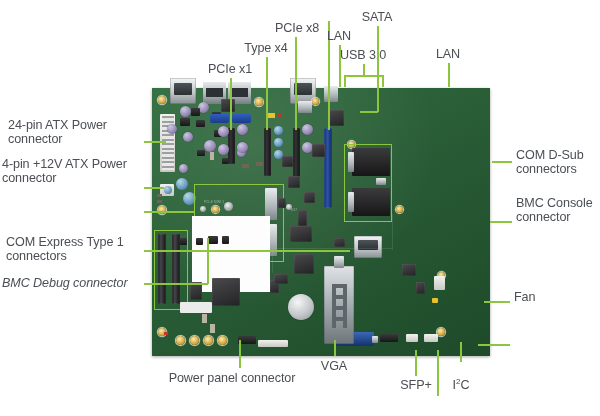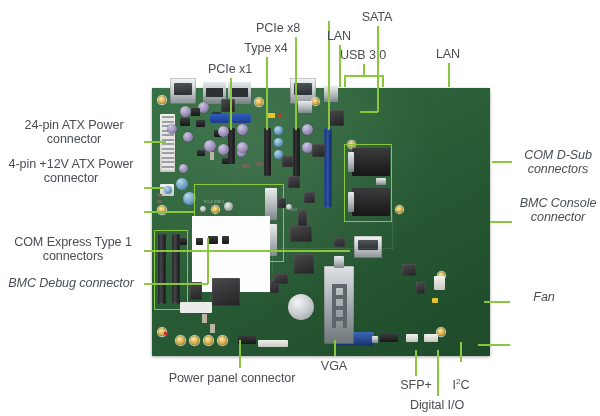--- a/index.html
+++ b/index.html
@@ -63,22 +63,22 @@
 
   
   .lbl{
     position:absolute;
     color:#4b4f55;
     font-size:12.6px;
     line-height:14.4px;
     white-space:pre-line;
     letter-spacing:-0.1px;
   }
-  .lbl.r{text-align:center;}
-  .lbl.l{text-align:center;font-style:italic;}
+  .lbl.r{text-align:left;}
+  .lbl.l{text-align:left;}
   .lbl.c{text-align:center;}
   .lead{position:absolute;background:#8cc63f;}
   .lead.h{height:1.6px;}
   .lead.v{width:1.6px;}
   sup{font-size:8px;vertical-align:super;line-height:0;}
 </style>
 </head>
 <body>
 
 <div id="stage">
@@ -249,21 +249,21 @@
     <div class="p trace" style="left:120px;top:161px;width:1px;height:24px;"></div>
     <div class="p trace" style="left:240px;top:126px;width:1px;height:36px;"></div>
   </div>
 
   <div class="lbl c" style="left:196px;top:62px;width:68px;">PCIe x1</div>
   <div class="lead v" style="left:230px;top:78px;height:52px;"></div>
 
   <div class="lbl c" style="left:232px;top:41px;width:68px;">Type x4</div>
   <div class="lead v" style="left:266px;top:57px;height:73px;"></div>
 
-  <div class="lbl c" style="left:244px;top:21px;width:68px;">PCIe x8</div>
+  <div class="lbl c" style="left:263px;top:21px;width:68px;">PCIe x8</div>
   <div class="lead v" style="left:295px;top:37px;height:93px;"></div>
 
   <div class="lead v" style="left:328px;top:21px;height:109px;"></div>
 
   <div class="lbl c" style="left:313px;top:29px;width:52px;">LAN</div>
   <div class="lead v" style="left:339px;top:45px;height:42px;"></div>
 
   <div class="lbl c" style="left:331px;top:48px;width:64px;">USB 3.0</div>
   <div class="lead v" style="left:363px;top:64px;height:12px;"></div>
   <div class="lead h" style="left:344px;top:75px;width:39px;"></div>
@@ -310,21 +310,20 @@
   <div class="lead h" style="left:484px;top:301px;width:26px;"></div>
 
   <div class="lead h" style="left:478px;top:344px;width:32px;"></div>
 
   <div class="lbl c" style="left:309px;top:359px;width:50px;">VGA</div>
   <div class="lead v" style="left:334px;top:340px;height:16px;"></div>
 
   <div class="lbl c" style="left:390px;top:378px;width:52px;">SFP+</div>
   <div class="lead v" style="left:415px;top:350px;height:26px;"></div>
 
-  <div class="lbl c" style="left:398px;top:398px;width:78px;">Digital I/O</div>
   <div class="lead v" style="left:437px;top:350px;height:46px;"></div>
 
   <div class="lbl c" style="left:442px;top:364px;width:38px;">
     <span>I</span><sup>2</sup><span>C</span>
   </div>
   <div class="lead v" style="left:460px;top:342px;height:20px;"></div>
 
 </div>
 
 </body></html>

